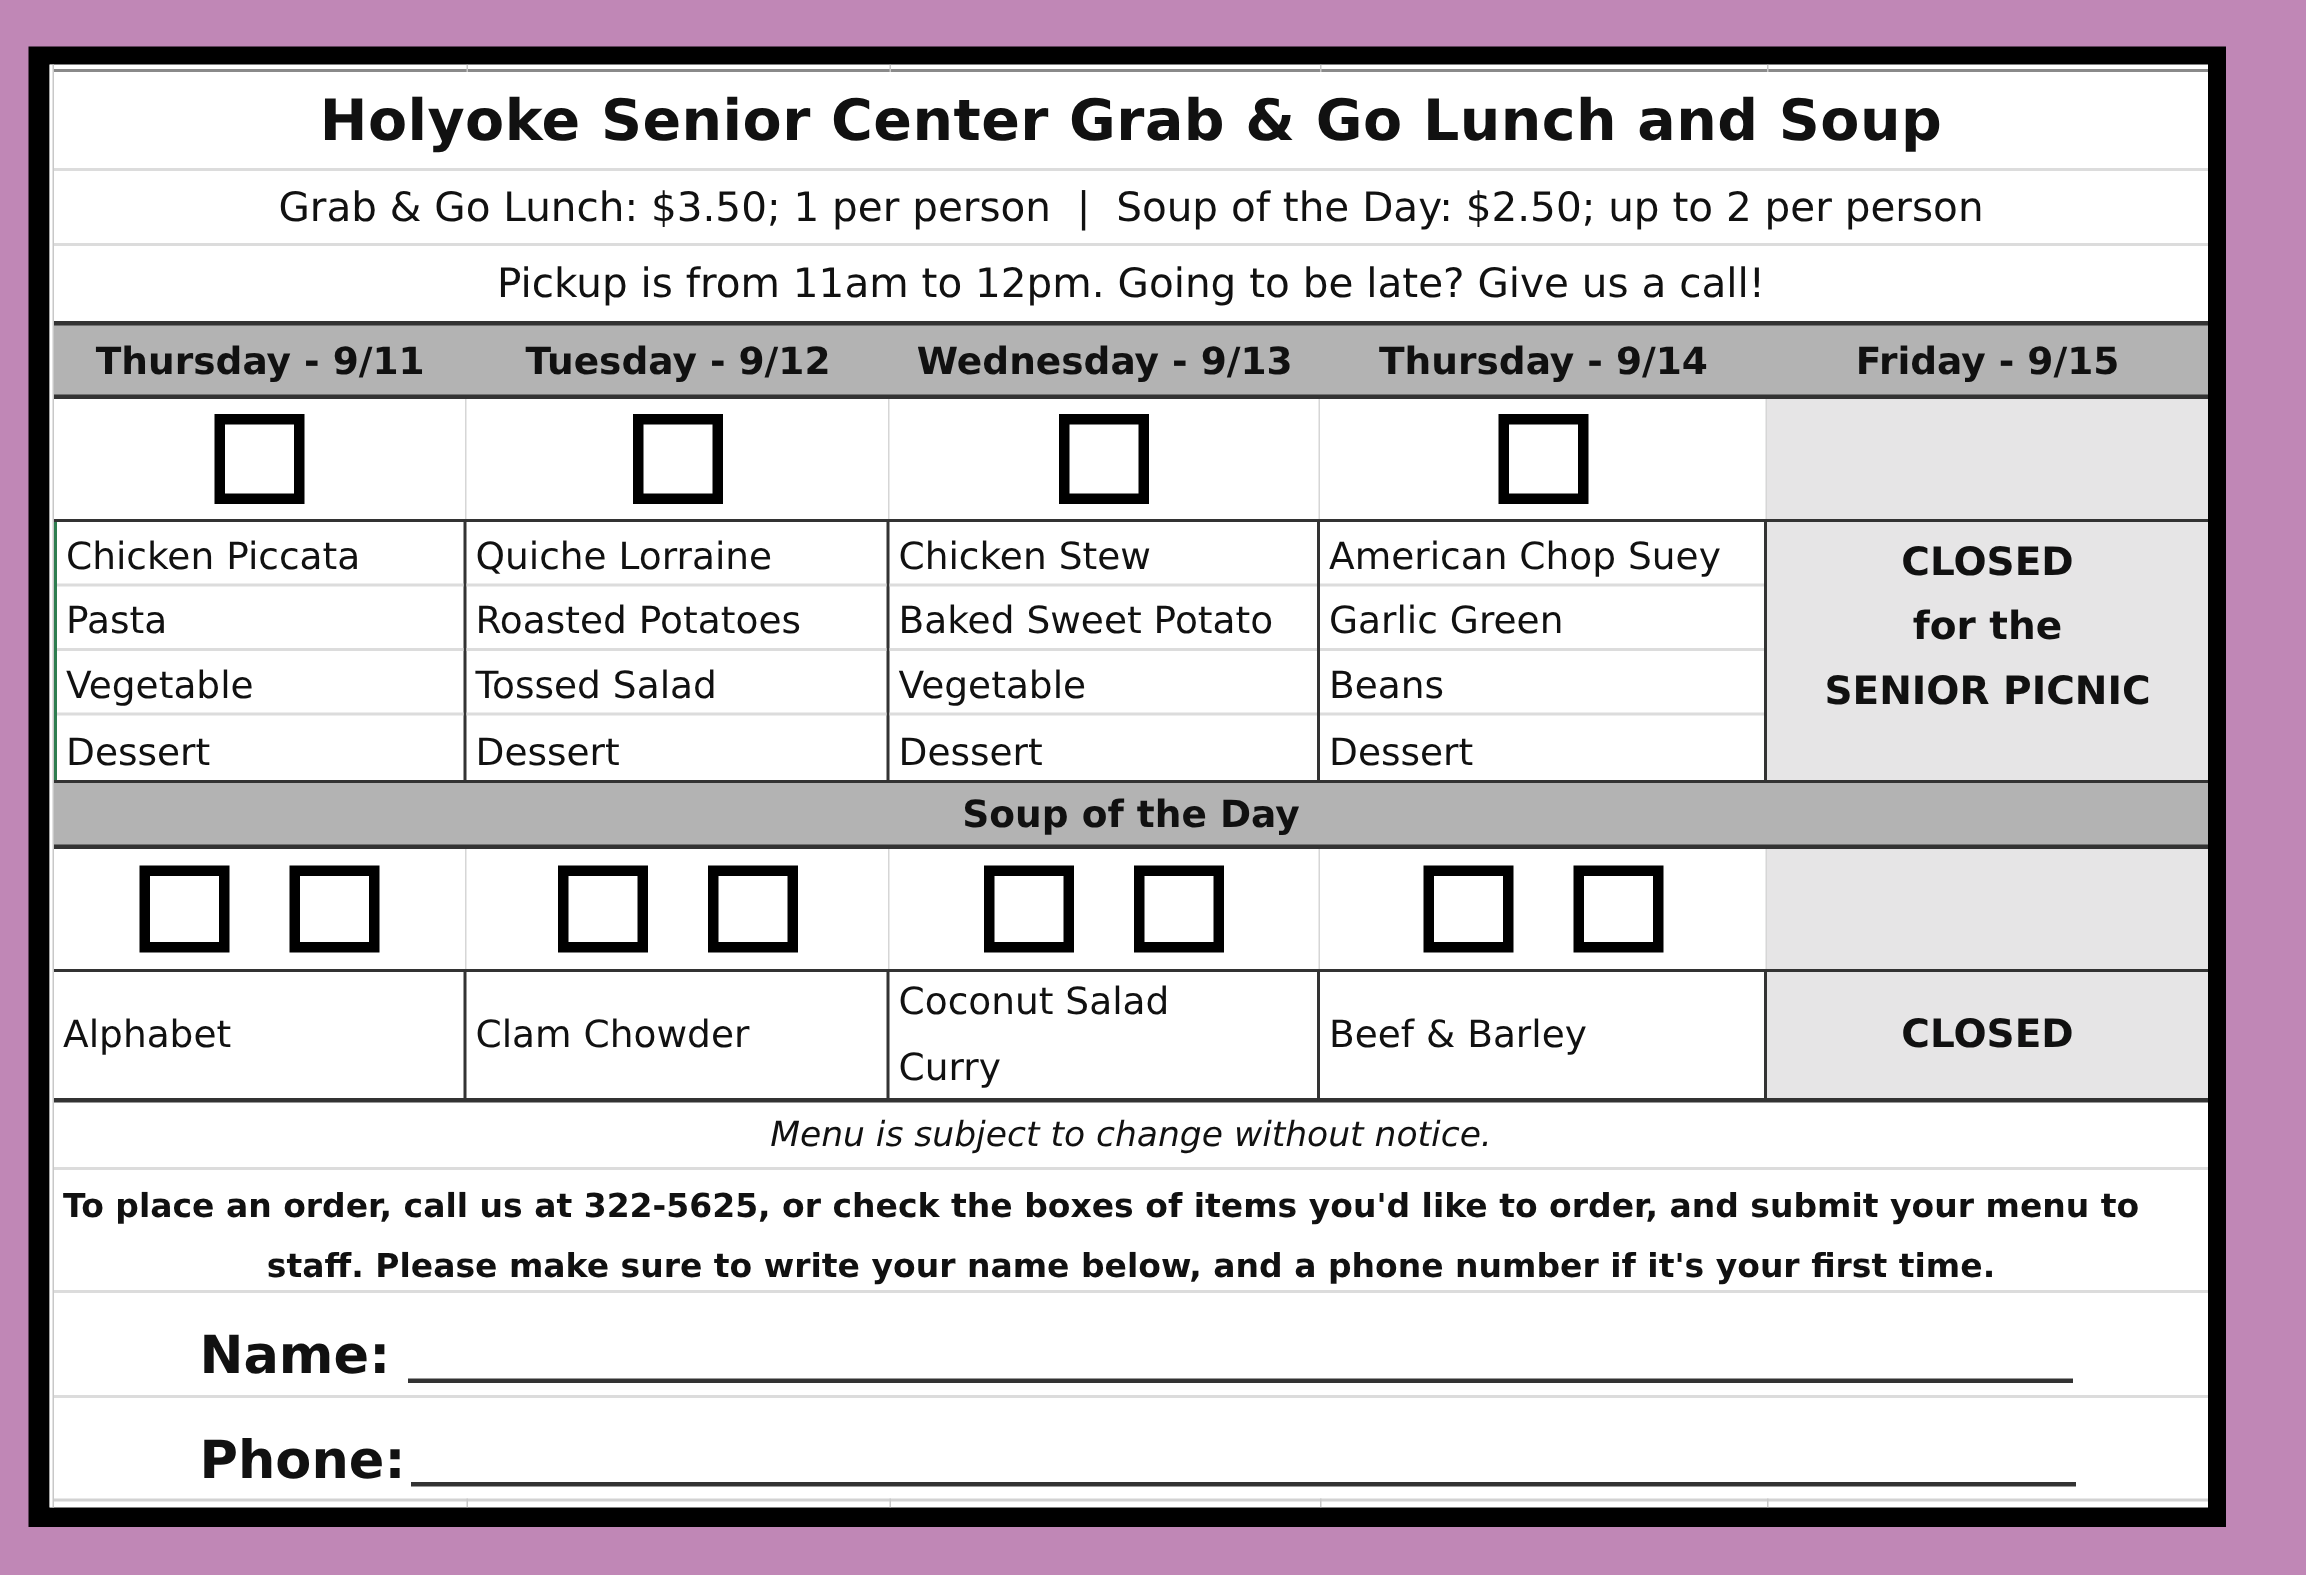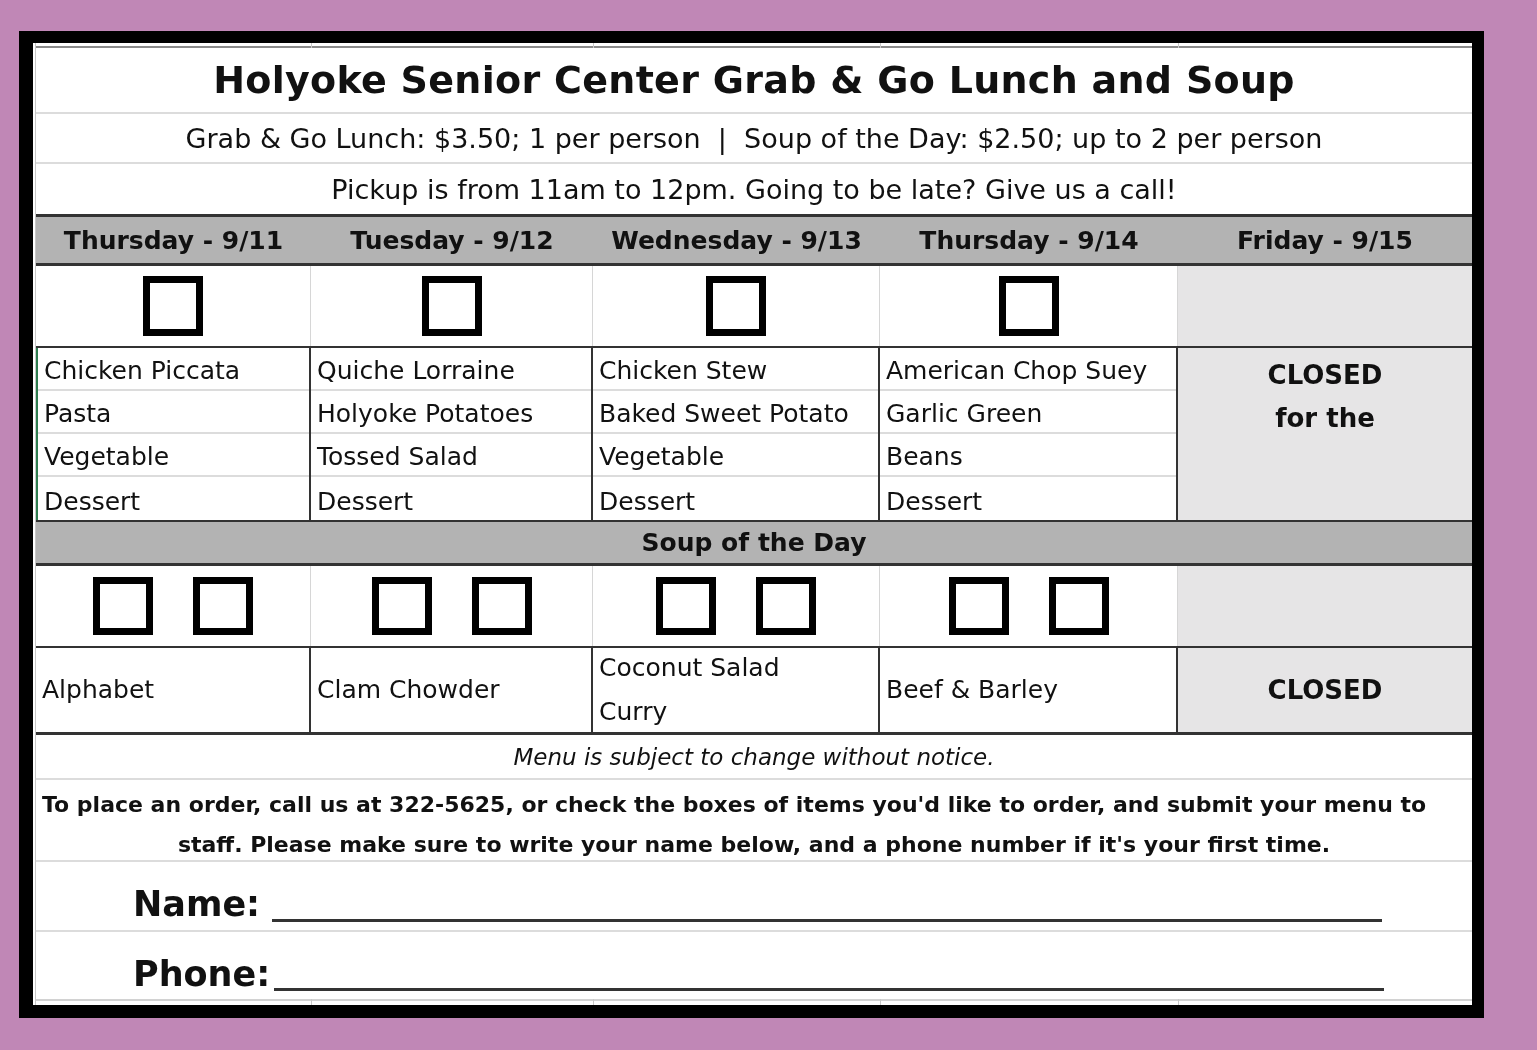--- a/index.html
+++ b/index.html
@@ -133,39 +133,40 @@
 
     <div class="row menurow">
       <div class="cell c0">
         <div class="item">Chicken Piccata</div>
         <div class="item">Pasta</div>
         <div class="item">Vegetable</div>
         <div class="item">Dessert</div>
       </div>
       <div class="cell c1">
         <div class="item">Quiche Lorraine</div>
-        <div class="item">Holyoke Potatoes</div>
+        <div class="item">Roasted Potatoes</div>
         <div class="item">Tossed Salad</div>
         <div class="item">Dessert</div>
       </div>
       <div class="cell c2">
         <div class="item">Chicken Stew</div>
         <div class="item">Baked Sweet Potato</div>
         <div class="item">Vegetable</div>
         <div class="item">Dessert</div>
       </div>
       <div class="cell c3">
         <div class="item">American Chop Suey</div>
         <div class="item">Garlic Green</div>
         <div class="item">Beans</div>
         <div class="item">Dessert</div>
       </div>
       <div class="cell c4 closed">
         <div class="closed-line">CLOSED</div>
         <div class="closed-line">for the</div>
+        <div class="closed-line">SENIOR PICNIC</div>
       </div>
     </div>
 
     <div class="row souphead">Soup of the Day</div>
 
     <div class="row checkrow soupcheck">
       <div class="cell c0">
         <div class="box soup"></div>
         <div class="box soup"></div>
       </div>

